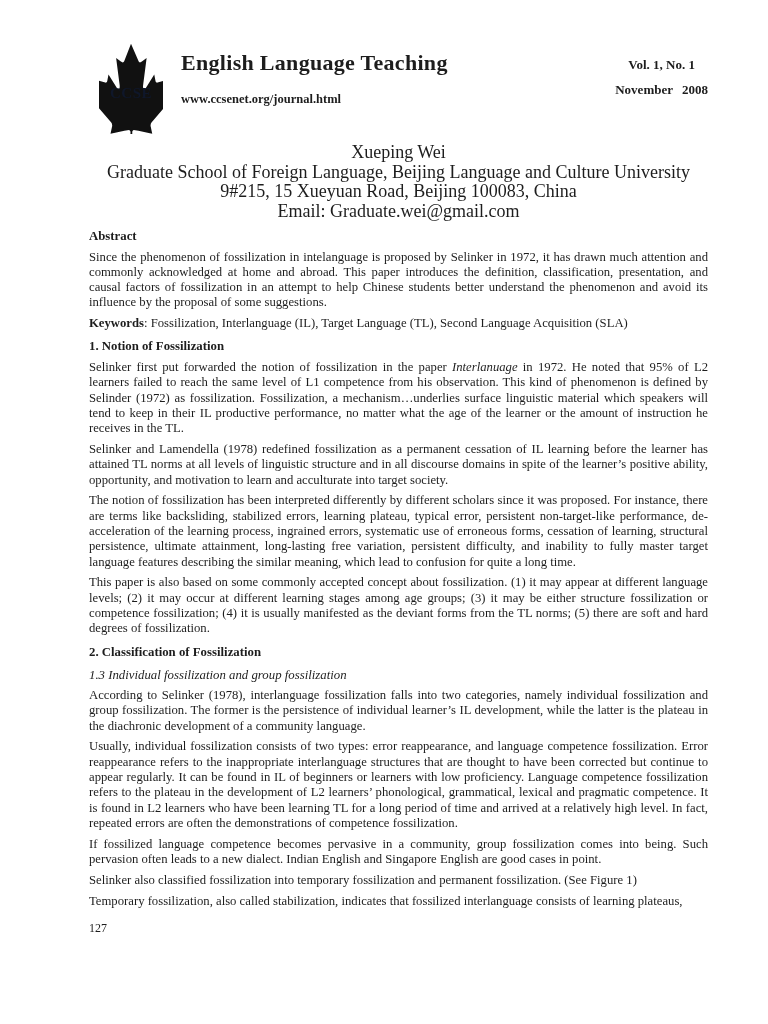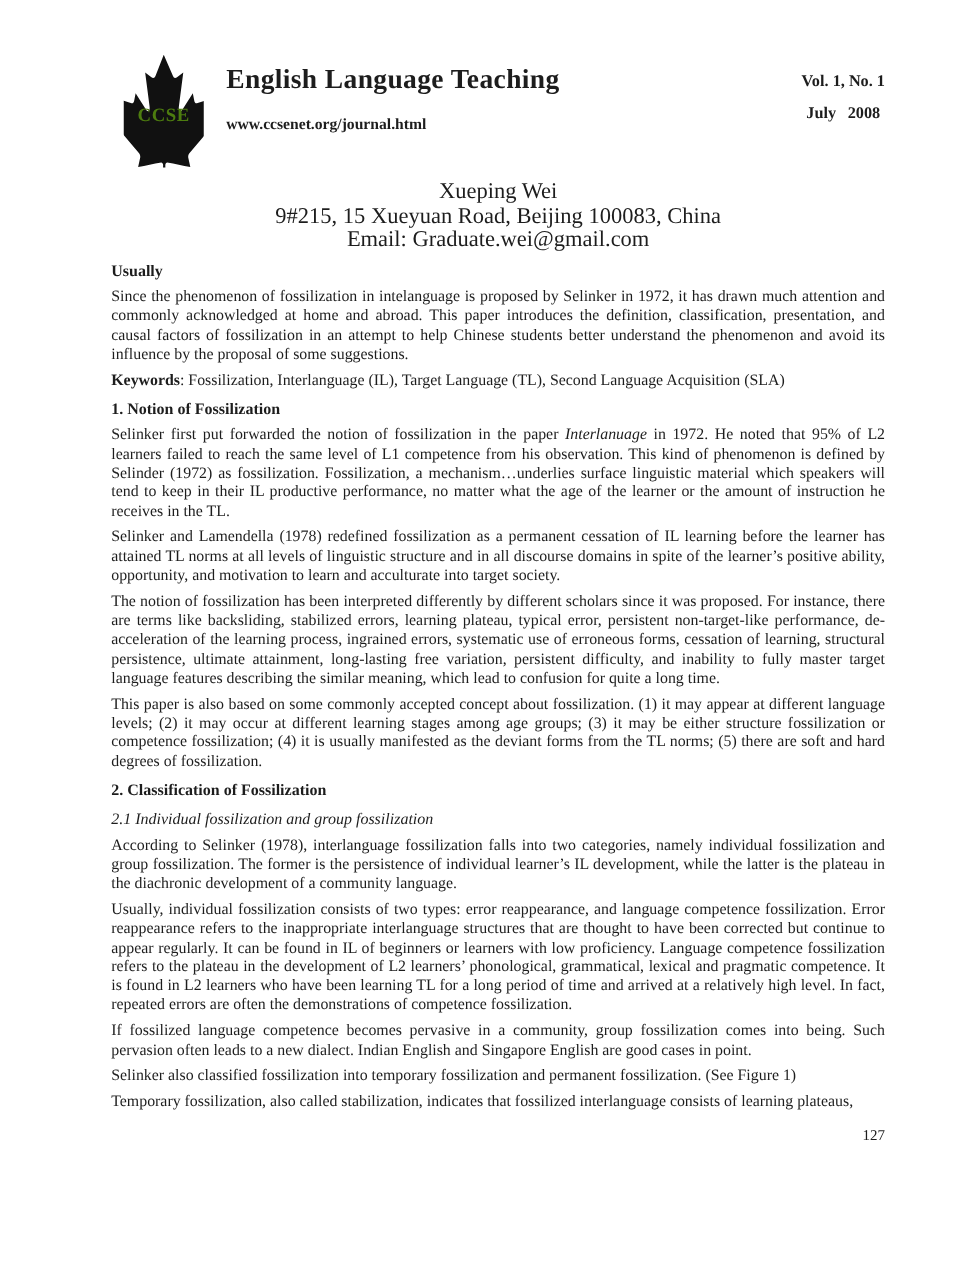--- a/index.html
+++ b/index.html
@@ -14,89 +14,90 @@
     color: #1d1d1d;
     overflow: hidden;
   }
 
   
   .journal-header { display: flex; align-items: flex-start; }
   .logo { position: relative; width: 64px; height: 92px; flex: 0 0 auto; margin-left: 10px; }
   .logo svg { display: block; width: 64px; height: 92px; }
   .logo-text {
     position: absolute; left: 50%; top: 47%; transform: translateX(-50%);
-    color: #4d7c0f; font-weight: bold; font-size: 15px; letter-spacing: 0.5px;
+    color: #0f172a; font-weight: bold; font-size: 15px; letter-spacing: 0.5px;
   }
   .journal-block { margin-left: 18px; padding-top: 8px; flex: 1 1 auto; }
   .journal-name { font-size: 22px; font-weight: bold; letter-spacing: 0.3px; }
   .journal-url { font-size: 12.5px; font-weight: bold; margin-top: 16px; }
   .issue-block { text-align: center; padding-top: 10px; font-weight: bold; font-size: 13px; line-height: 25px; white-space: nowrap; }
   .issue-date { word-spacing: 6px; }
 
   
   .article-title { text-align: center; font-size: 20px; font-weight: normal; margin: 24px 0 0 0; line-height: 26px; }
   .author-block { text-align: center; font-size: 18px; line-height: 19.5px; margin-top: 9px; }
 
   
   .body-text p { font-size: 12.7px; line-height: 15.3px; text-align: justify; margin: 5.5px 0 0 0; }
   .sec-heading { font-size: 12.8px; font-weight: bold; margin: 7px 0 0 0; line-height: 16px; }
   .subsec-heading { font-size: 12.8px; font-weight: normal; font-style: italic; margin: 7px 0 0 0; line-height: 16px; }
   .kw-label { font-weight: bold; }
   em.term { }
 
-  .page-number { text-align: right; font-size: 12px; margin-top: 12px; }
+  .page-number { text-align: left; font-size: 12px; margin-top: 12px; }
 </style>
 </head>
 <body>
 
 <div class="page">
 
   <header class="journal-header">
     <div class="logo">
       <svg viewBox="0 0 512 512" preserveAspectRatio="none" aria-hidden="true">
         <path fill="#111111" d="M256 10 l-53 95 c-6 11 -17 10 -28 4 l-38 -20 28 150 c5 27 -13 27 -23 15 l-66 -73 -10 36 c-2 6 -8 10 -16 9 l-83 -18 22 80 c4 17 8 24 -5 29 l-30 14 144 117 c6 5 9 13 7 21 l-13 41 c51 -6 97 -14 148 -20 5 0 12 6 12 11 l-7 173 h25 l-4 -173 c0 -5 7 -11 12 -11 51 6 97 14 148 20 l-13 -41 c-2 -8 1 -16 7 -21 l144 -117 -30 -14 c-13 -5 -9 -12 -5 -29 l22 -80 -83 18 c-8 1 -14 -3 -16 -9 l-10 -36 -66 73 c-10 12 -28 12 -23 -15 l28 -150 -38 20 c-11 6 -22 7 -28 -4 z"></path>
       </svg>
       <span class="logo-text">CCSE</span>
     </div>
     <div class="journal-block">
       <div class="journal-name">English Language Teaching</div>
       <div class="journal-url">www.ccsenet.org/journal.html</div>
     </div>
     <div class="issue-block">
       <div>Vol. 1, No. 1</div>
-      <div class="issue-date">July 2008</div>
+      <div class="issue-date">November 2008</div>
     </div>
   </header>
 
 
   <div class="author-block">
     <div>Xueping Wei</div>
+    <div>Graduate School of Foreign Language, Beijing Language and Culture University</div>
     <div>9#215, 15 Xueyuan Road, Beijing 100083, China</div>
     <div>Email: Graduate.wei@gmail.com</div>
   </div>
 
   <div class="body-text">
 
     <section>
-      <h2 class="sec-heading">Usually</h2>
+      <h2 class="sec-heading">Abstract</h2>
       <p>Since the phenomenon of fossilization in intelanguage is proposed by Selinker in 1972, it has drawn much attention and commonly acknowledged at home and abroad. This paper introduces the definition, classification, presentation, and causal factors of fossilization in an attempt to help Chinese students better understand the phenomenon and avoid its influence by the proposal of some suggestions.</p>
       <p><span class="kw-label">Keywords</span><span>: Fossilization, Interlanguage (IL), Target Language (TL), Second Language Acquisition (SLA)</span></p>
     </section>
 
     <section>
       <h2 class="sec-heading">1. Notion of Fossilization</h2>
       <p><span>Selinker first put forwarded the notion of fossilization in the paper </span><em class="term">Interlanuage</em><span> in 1972. He noted that 95% of L2 learners failed to reach the same level of L1 competence from his observation. This kind of phenomenon is defined by Selinder (1972) as fossilization. Fossilization, a mechanism…underlies surface linguistic material which speakers will tend to keep in their IL productive performance, no matter what the age of the learner or the amount of instruction he receives in the TL.</span></p>
       <p>Selinker and Lamendella (1978) redefined fossilization as a permanent cessation of IL learning before the learner has attained TL norms at all levels of linguistic structure and in all discourse domains in spite of the learner’s positive ability, opportunity, and motivation to learn and acculturate into target society.</p>
       <p>The notion of fossilization has been interpreted differently by different scholars since it was proposed. For instance, there are terms like backsliding, stabilized errors, learning plateau, typical error, persistent non-target-like performance, de-acceleration of the learning process, ingrained errors, systematic use of erroneous forms, cessation of learning, structural persistence, ultimate attainment, long-lasting free variation, persistent difficulty, and inability to fully master target language features describing the similar meaning, which lead to confusion for quite a long time.</p>
       <p>This paper is also based on some commonly accepted concept about fossilization. (1) it may appear at different language levels; (2) it may occur at different learning stages among age groups; (3) it may be either structure fossilization or competence fossilization; (4) it is usually manifested as the deviant forms from the TL norms; (5) there are soft and hard degrees of fossilization.</p>
     </section>
 
     <section>
       <h2 class="sec-heading">2. Classification of Fossilization</h2>
-      <h3 class="subsec-heading">2.1 Individual fossilization and group fossilization</h3>
+      <h3 class="subsec-heading">1.3 Individual fossilization and group fossilization</h3>
       <p>According to Selinker (1978), interlanguage fossilization falls into two categories, namely individual fossilization and group fossilization. The former is the persistence of individual learner’s IL development, while the latter is the plateau in the diachronic development of a community language.</p>
       <p>Usually, individual fossilization consists of two types: error reappearance, and language competence fossilization. Error reappearance refers to the inappropriate interlanguage structures that are thought to have been corrected but continue to appear regularly. It can be found in IL of beginners or learners with low proficiency. Language competence fossilization refers to the plateau in the development of L2 learners’ phonological, grammatical, lexical and pragmatic competence. It is found in L2 learners who have been learning TL for a long period of time and arrived at a relatively high level. In fact, repeated errors are often the demonstrations of competence fossilization.</p>
       <p>If fossilized language competence becomes pervasive in a community, group fossilization comes into being. Such pervasion often leads to a new dialect. Indian English and Singapore English are good cases in point.</p>
       <p>Selinker also classified fossilization into temporary fossilization and permanent fossilization. (See Figure 1)</p>
       <p>Temporary fossilization, also called stabilization, indicates that fossilized interlanguage consists of learning plateaus,</p>
     </section>
 
   </div>
 
   <div class="page-number">127</div>

